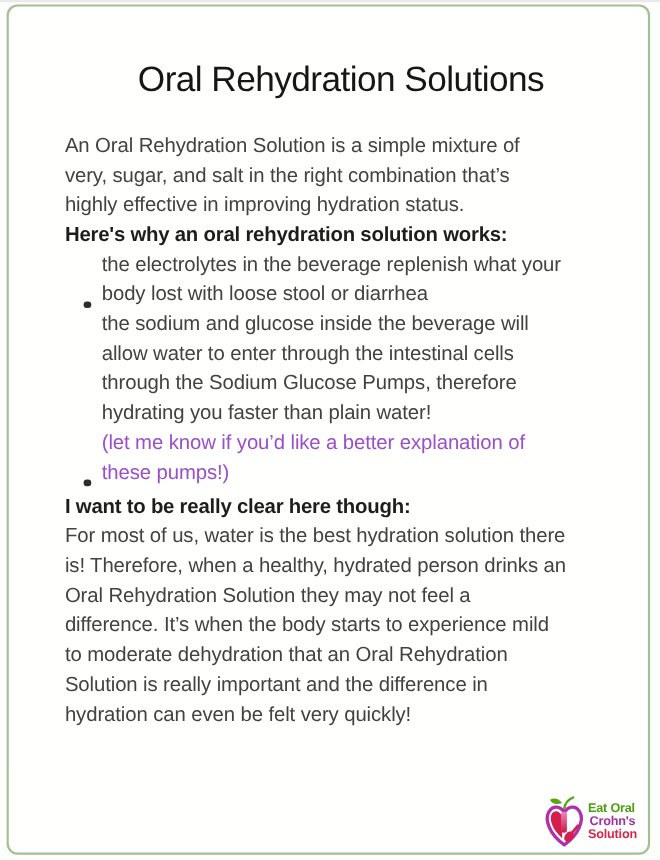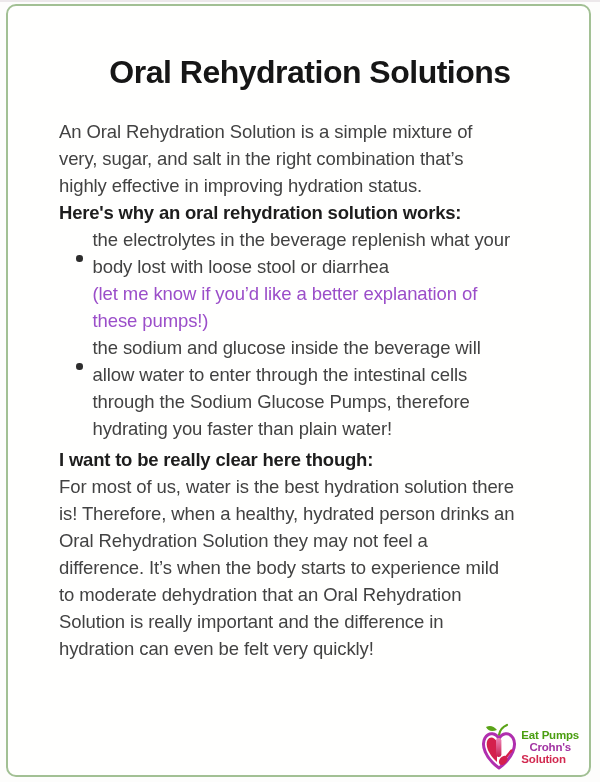--- a/index.html
+++ b/index.html
@@ -36,21 +36,21 @@
     position: absolute;
     left: 51px;
     right: 28px;
     top: 0;
   }
   .doc-title {
     margin-top: 46px;
     text-align: center;
     font-size: 32px;
     line-height: 40px;
-    font-weight: bold;
+    font-weight: normal;
     letter-spacing: -0.5px;
     color: #161616;
   }
   .body-text {
     font-size: 18.5px;
     line-height: 27px;
     letter-spacing: -0.1px;
     color: #424242;
     white-space: pre-line;
   }
@@ -59,21 +59,21 @@
     font-size: 18.5px;
     line-height: 27px;
     font-weight: bold;
     color: #1d1d1d;
     letter-spacing: -0.2px;
   }
   .heading-why { }
   .bullet-list { margin-top: 0; }
   .bullet-row {
     display: flex;
-    align-items: center;
+    align-items: flex-end;
   }
   .bullet-dot {
     flex: 0 0 auto;
     width: 6.5px;
     height: 6.5px;
     border-radius: 50%;
     background: #2d2d2d;
     margin: 11px 10px 0 17px;
   }
   .bullet-body { flex: 1 1 auto; }
@@ -124,26 +124,26 @@
 
         <div class="bullet-row">
           <span class="bullet-dot"></span>
           <div class="bullet-body body-text">the electrolytes in the beverage replenish what your
 body lost with loose stool or diarrhea</div>
         </div>
 
         <div class="bullet-row">
           <span class="bullet-dot"></span>
           <div class="bullet-body">
-            <div class="body-text bullet-note">(let me know if you’d like a better explanation of
-these pumps!)</div>
             <div class="body-text">the sodium and glucose inside the beverage will
 allow water to enter through the intestinal cells
 through the Sodium Glucose Pumps, therefore
 hydrating you faster than plain water!</div>
+            <div class="body-text bullet-note">(let me know if you’d like a better explanation of
+these pumps!)</div>
           </div>
         </div>
 
       </div>
 
       <div class="section-heading heading-clear">I want to be really clear here though:</div>
 
       <div class="body-text">For most of us, water is the best hydration solution there
 is! Therefore, when a healthy, hydrated person drinks an
 Oral Rehydration Solution they may not feel a
@@ -172,19 +172,19 @@
         <path d="M18,40 C9,32 6,23 8.5,18 C11,14 15.5,15 18,20 Z" fill="#d41f4d"></path>
 
         <rect x="17" y="16" width="5.4" height="19" rx="2.4" fill="url(#knifeGrad)"></rect>
 
         <g transform="rotate(40 26 36)">
           <rect x="25" y="25" width="2.4" height="11" rx="1.2" fill="#d41f4d"></rect>
           <ellipse cx="26.2" cy="39" rx="3.6" ry="5.2" fill="#d41f4d"></ellipse>
         </g>
       </svg>
       <div class="logo-text">
-        <span class="logo-line-green">Eat Pumps</span>
+        <span class="logo-line-green">Eat Oral</span>
         <span class="logo-line-purple">Crohn's</span>
         <span class="logo-line-red">Solution</span>
       </div>
     </div>
   </div>
 </div>
 
 </body></html>

